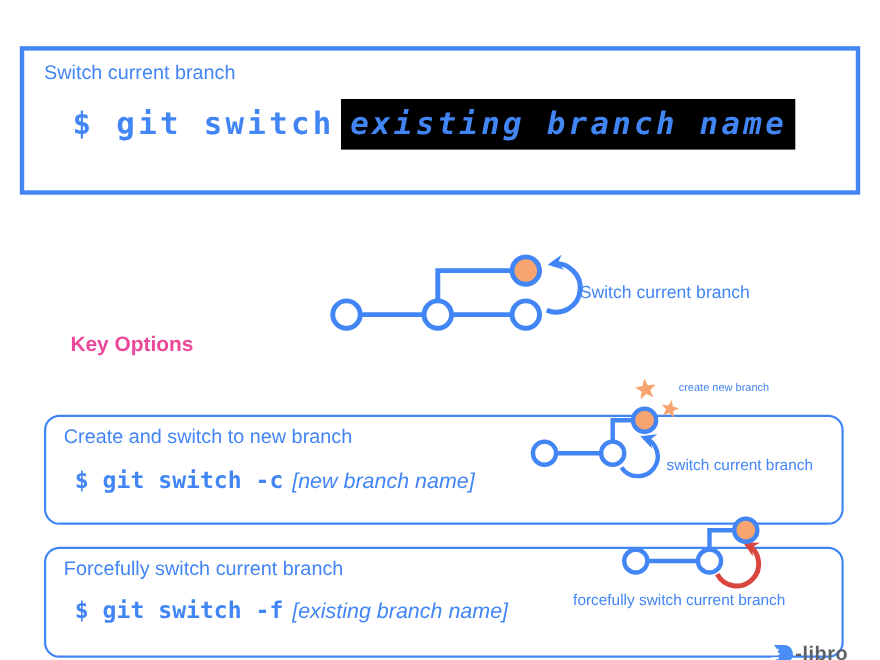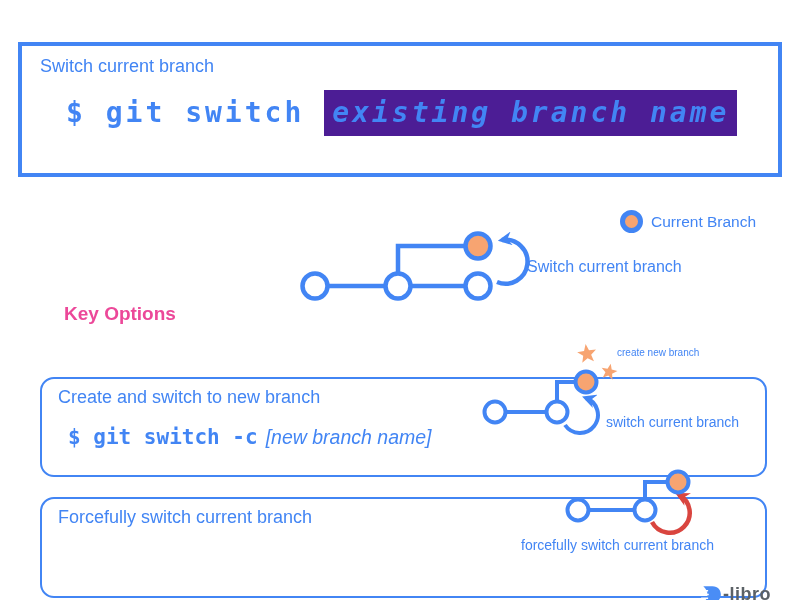--- a/index.html
+++ b/index.html
@@ -17,22 +17,22 @@
   .hero-title{
     position:absolute;left:18px;top:10px;
     font-size:18px;color:#4285f4;
   }
   .hero-cmd{
     position:absolute;left:44px;top:50px;white-space:nowrap;
     font-family:"DejaVu Sans Mono",monospace;font-weight:bold;
     font-size:28px;letter-spacing:3px;color:#4285f4;
   }
   .hero-cmd .arg{
-    font-weight:600;font-style:italic;background:#4c1d95;
-    padding:6px 8px 7px 8px;margin-left:20px;
+    font-weight:600;font-style:italic;background:#000000;
+    padding:6px 8px 7px 8px;margin-left:6px;
   }
 
   
   .legend{left:620px;top:210px;display:flex;align-items:center;gap:8px;}
   .legend-dot{
     width:13px;height:13px;border-radius:50%;
     background:#f7a471;border:5px solid #4285f4;
   }
   .legend-label{font-size:15.5px;color:#4285f4;}
 
@@ -82,24 +82,20 @@
 </head>
 <body>
 
 <div id="stage">
 
   <div class="abs hero-box">
     <div class="hero-title">Switch current branch</div>
     <div class="hero-cmd"><span>$ git switch</span><span class="arg">existing branch name</span></div>
   </div>
 
-  <div class="abs legend">
-    <div class="legend-dot"></div>
-    <div class="legend-label">Current Branch</div>
-  </div>
 
   <svg class="abs" style="left:295px;top:228px;" width="250" height="78">
     <defs>
       <marker id="ah-blue" markerUnits="userSpaceOnUse" markerWidth="14" markerHeight="14" viewBox="0 0 10 10" refX="7" refY="5" orient="auto">
         <path d="M0 0 L10 5 L0 10 L3.2 5 Z" fill="#4285f4"></path>
       </marker>
     </defs>
     <line class="rail" x1="20" y1="58" x2="183" y2="58" stroke-width="4.5"></line>
     <polyline class="rail" points="103,58 103,18 183,18" stroke-width="4.5"></polyline>
     <path class="arrow" d="M 202 54 A 22 22 0 1 0 207 12" stroke-width="4.5" marker-end="url(#ah-blue)"></path>
@@ -125,20 +121,21 @@
     <circle class="node" cx="77" cy="72" r="10.5" stroke-width="4"></circle>
     <circle class="node-cur" cx="106" cy="42" r="10.5" stroke-width="4"></circle>
     <polygon class="star" transform="translate(107,14) rotate(-8)" points="0,-10 2.5,-3.4 9.5,-3.1 4,1.3 5.9,8.1 0,4.2 -5.9,8.1 -4,1.3 -9.5,-3.1 -2.5,-3.4"></polygon>
     <polygon class="star" transform="translate(129,32) rotate(12) scale(0.85)" points="0,-10 2.5,-3.4 9.5,-3.1 4,1.3 5.9,8.1 0,4.2 -5.9,8.1 -4,1.3 -9.5,-3.1 -2.5,-3.4"></polygon>
   </svg>
   <div class="abs diag-label lbl-create">create new branch</div>
   <div class="abs diag-label lbl-switch">switch current branch</div>
 
   <div class="abs opt-box opt-box-2">
     <div class="opt-title">Forcefully switch current branch</div>
+    <div class="opt-cmd"><span>$ git switch -f</span><span class="arg">[existing branch name]</span></div>
   </div>
 
   <svg class="abs" style="left:555px;top:465px;" width="215" height="72">
     <defs>
       <marker id="ah-red" markerUnits="userSpaceOnUse" markerWidth="14" markerHeight="14" viewBox="0 0 10 10" refX="7" refY="5" orient="auto">
         <path d="M0 0 L10 5 L0 10 L3.2 5 Z" fill="#d9453f"></path>
       </marker>
     </defs>
     <line class="rail" x1="23" y1="45" x2="90" y2="45" stroke-width="4"></line>
     <polyline class="rail" points="90,45 90,17 123,17" stroke-width="4"></polyline>

